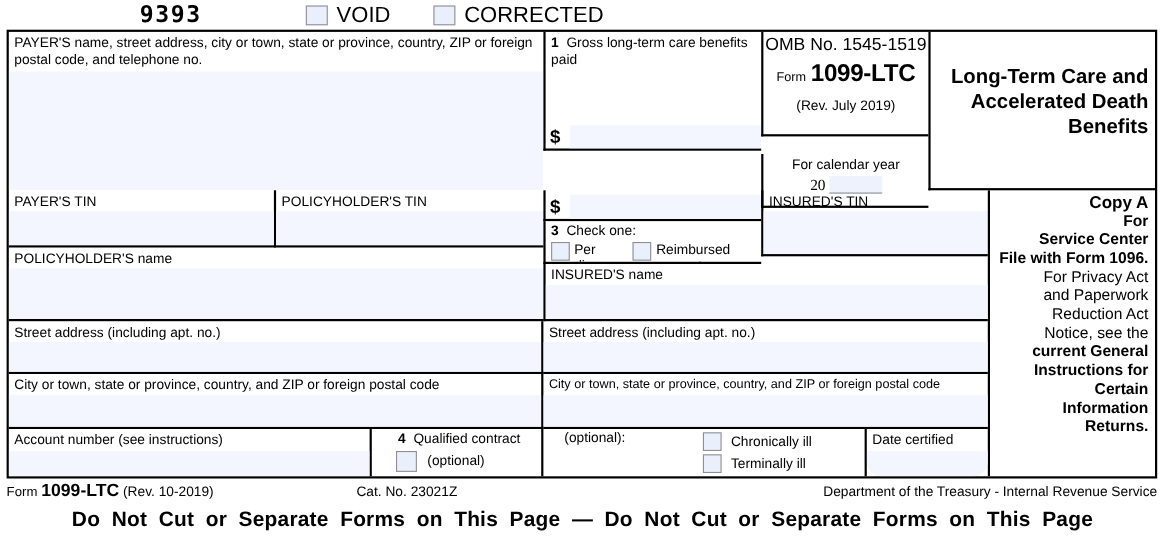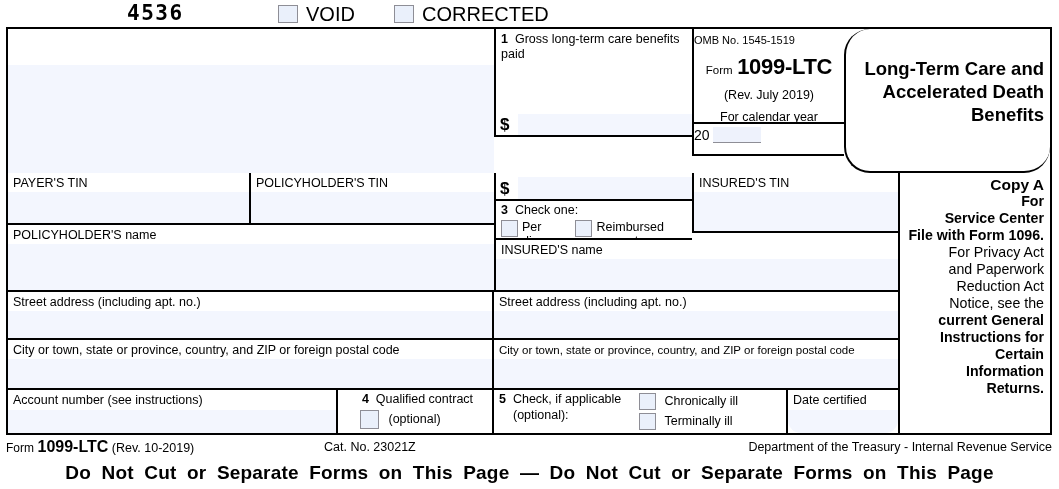--- a/index.html
+++ b/index.html
@@ -110,21 +110,22 @@
   }
   .moneyfill {
     position: absolute;
     left: 22px; right: 0; bottom: 0;
     height: 21px;
     background: #f3f6fe;
   }
 
   
   .omb-line {
-    font-size: 11px;
+    text-align: center;
+    font-size: 16px;
     line-height: 15px;
   }
   .omb-form {
     text-align: center;
     margin-top: 7px;
     line-height: 24px;
     white-space: nowrap;
   }
   .omb-form .lbl { font-size: 11.5px; }
   .omb-form .big { font-size: 22px; font-weight: bold; letter-spacing: -0.3px; }
@@ -134,24 +135,25 @@
     line-height: 15px;
     margin-top: 6px;
   }
   .cal-title {
     text-align: center;
     font-size: 12.5px;
     line-height: 15px;
     padding-top: 3px;
   }
   .cal-row {
-    text-align: left;
+    text-align: center;
     font-size: 14px;
     line-height: 17px;
     padding-top: 2px;
+    font-family: Liberation Serif, serif;
   }
   .yearblank {
     display: inline-block;
     width: 48px;
     height: 15px;
     background: #eef2fc;
     border-bottom: 1.5px solid #8e8e96;
     vertical-align: -3px;
     margin-left: 3px;
   }
@@ -217,59 +219,60 @@
     letter-spacing: 0.2px;
     word-spacing: 5px;
   }
 </style>
 </head>
 <body>
 
 <div class="page">
 
   <div class="topstrip">
-    <div class="ocr-number">4536</div>
+    <div class="ocr-number">9393</div>
 
     <span class="cbx void-box"></span>
     <span class="void-label">VOID</span>
 
     <span class="cbx corr-box"></span>
     <span class="corr-label">CORRECTED</span>
   </div>
 
   <div class="formbody">
 
     <div class="cell" style="left:0; top:0; width:486px; height:144px;">
+      <div class="cap wrap">PAYER'S name, street address, city or town, state or province, country, ZIP or foreign postal code, and telephone no.</div>
       <div class="fill" style="height:108px;"></div>
     </div>
 
     <div class="cell bl bb" style="left:486px; top:0; width:198px; height:108px;">
       <div class="cap wrap"><span class="boxnum">1</span>&nbsp;&nbsp;<span>Gross long-term care benefits paid</span></div>
       <div class="dollar">$</div>
       <div class="moneyfill"></div>
     </div>
 
 
     <div class="cell bl bb" style="left:684px; top:0; width:152px; height:95px;">
       <div class="omb-line" style="padding-top:4px;">OMB No. 1545-1519</div>
       <div class="omb-form">
         <span class="lbl">Form</span>
         <span class="big">1099-LTC</span>
       </div>
       <div class="omb-rev">(Rev. July 2019)</div>
     </div>
 
-    <div class="cell bl bb" style="left:684px; top:78px; width:152px; height:49px;">
+    <div class="cell bl bb" style="left:684px; top:111px; width:152px; height:49px;">
       <div class="cal-title">For calendar year</div>
       <div class="cal-row">
         <span>20</span><span class="yearblank"></span>
       </div>
     </div>
 
-    <div class="cell bl bb" style="left:836px; top:0; width:206px; height:144px;border-radius:26px;">
+    <div class="cell bl bb" style="left:836px; top:0; width:206px; height:144px;">
       <div class="title-block">
         <div>Long-Term Care and</div>
         <div>Accelerated Death</div>
         <div>Benefits</div>
       </div>
     </div>
 
     <div class="cell bb br" style="left:0; top:144px; width:243px; height:52px;">
       <div class="cap">PAYER'S TIN</div>
       <div class="fill" style="height:31px;"></div>
@@ -357,21 +360,20 @@
 
     <div class="cell br" style="left:330px; top:361px; width:156px; height:43px;text-align:center;">
       <div class="cap" style="padding-top:2px;"><span class="boxnum">4</span>&nbsp;&nbsp;<span>Qualified contract</span></div>
       <div style="position:absolute; left:22px; top:20px; font-size:12.5px; line-height:17px; white-space:nowrap;">
         <span class="cbx ck-inline" style="width:19px;height:19px;"></span>
         <span style="margin-left:6px;">(optional)</span>
       </div>
     </div>
 
     <div class="cell br" style="left:486px; top:361px; width:294px; height:43px;">
-      <div class="cap" style="padding-top:2px;"><span class="boxnum">5</span>&nbsp;&nbsp;<span>Check, if applicable</span></div>
       <div class="cap" style="padding-top:1px; padding-left:19px;">(optional):</div>
       <div style="position:absolute; left:145px; top:2px; font-size:12.5px; line-height:19px; white-space:nowrap;">
         <span class="cbx ck-inline"></span>
         <span style="margin-left:5px;">Chronically ill</span>
       </div>
       <div style="position:absolute; left:145px; top:22px; font-size:12.5px; line-height:19px; white-space:nowrap;">
         <span class="cbx ck-inline"></span>
         <span style="margin-left:5px;">Terminally ill</span>
       </div>
     </div>

